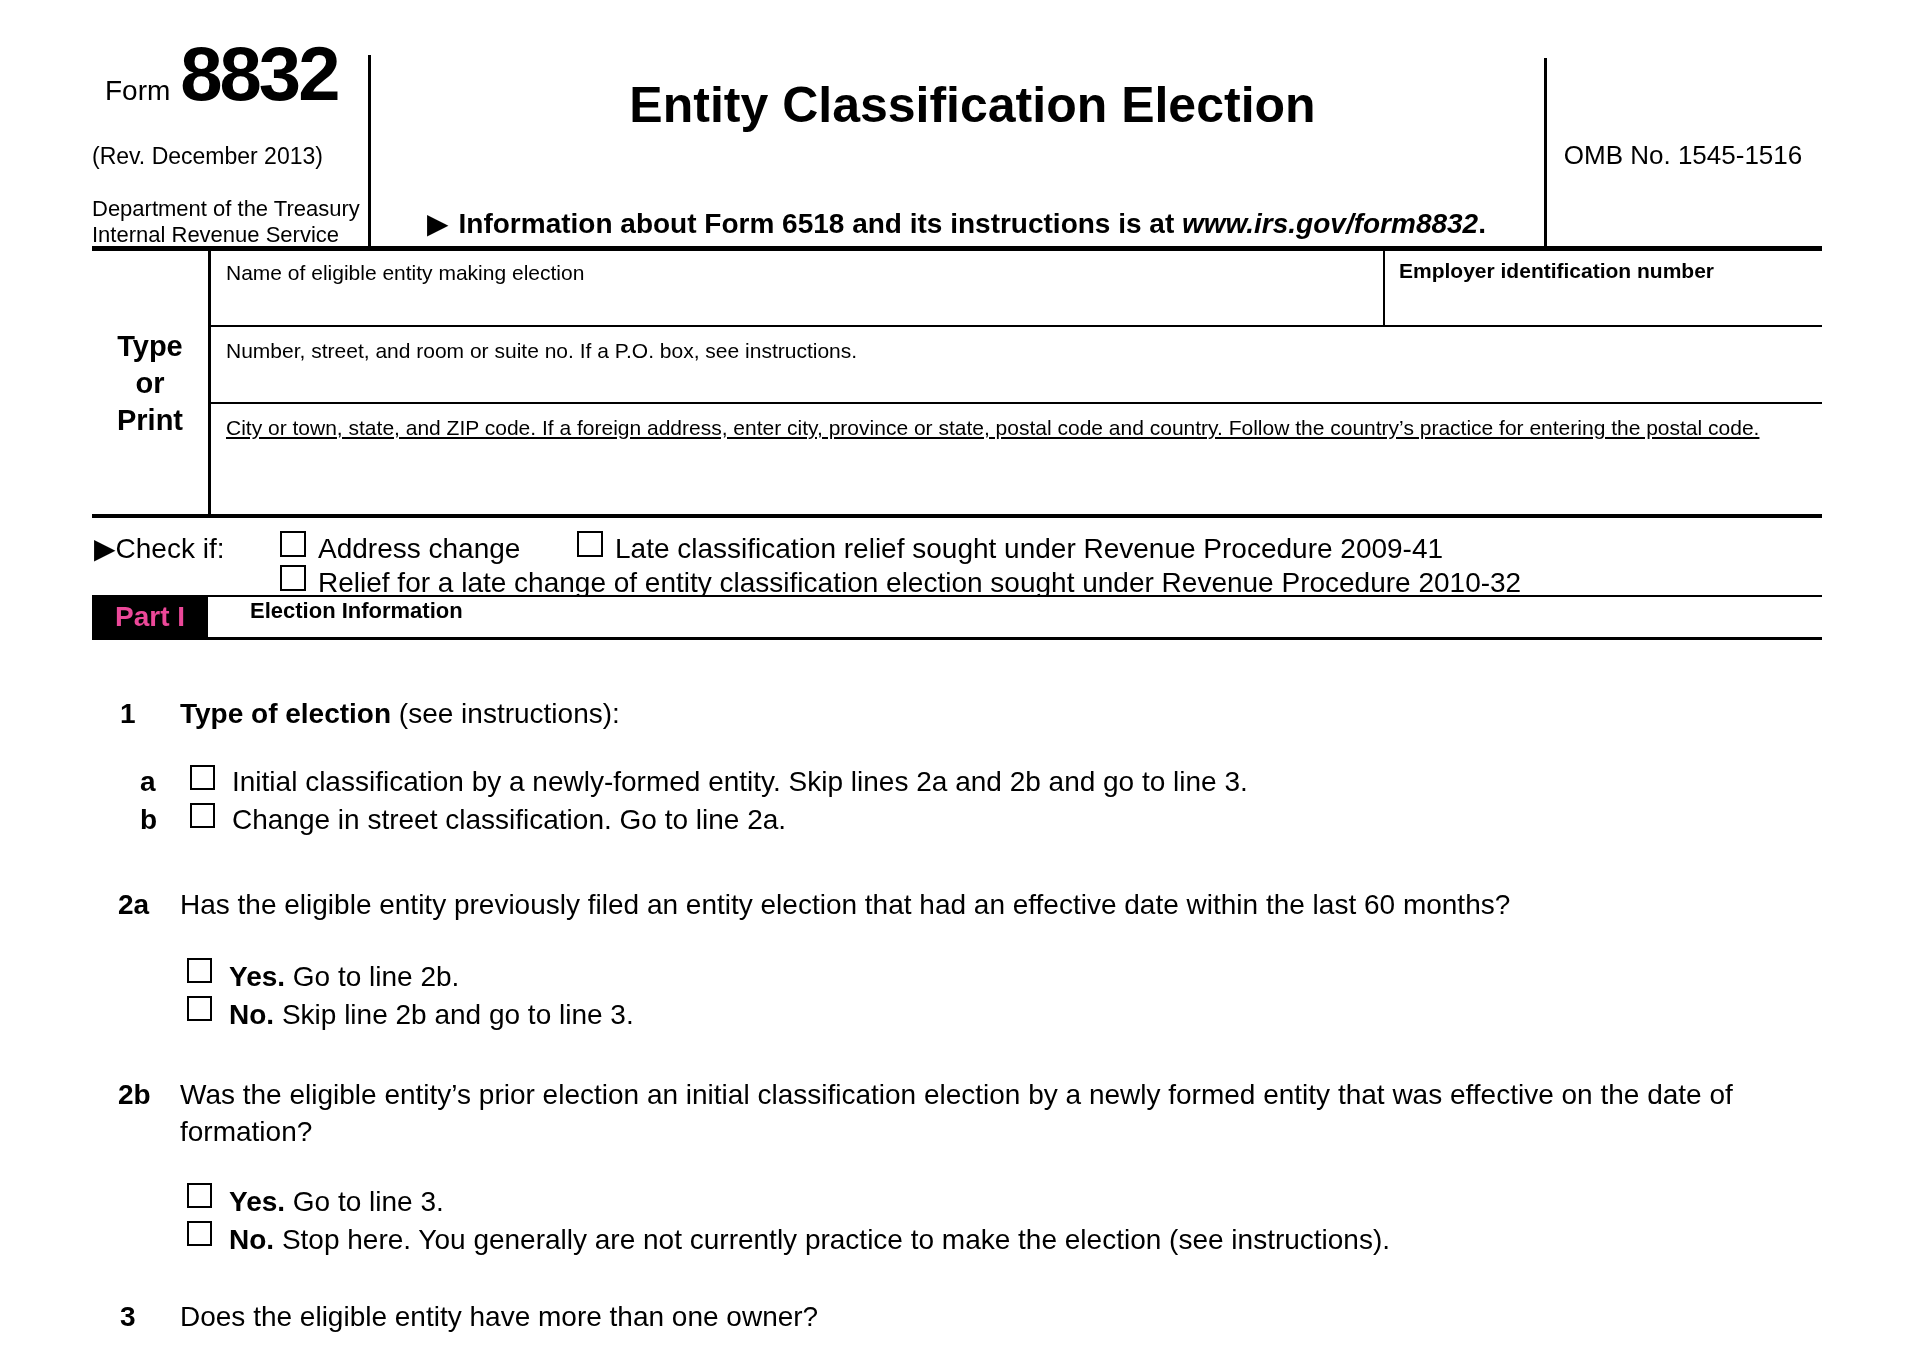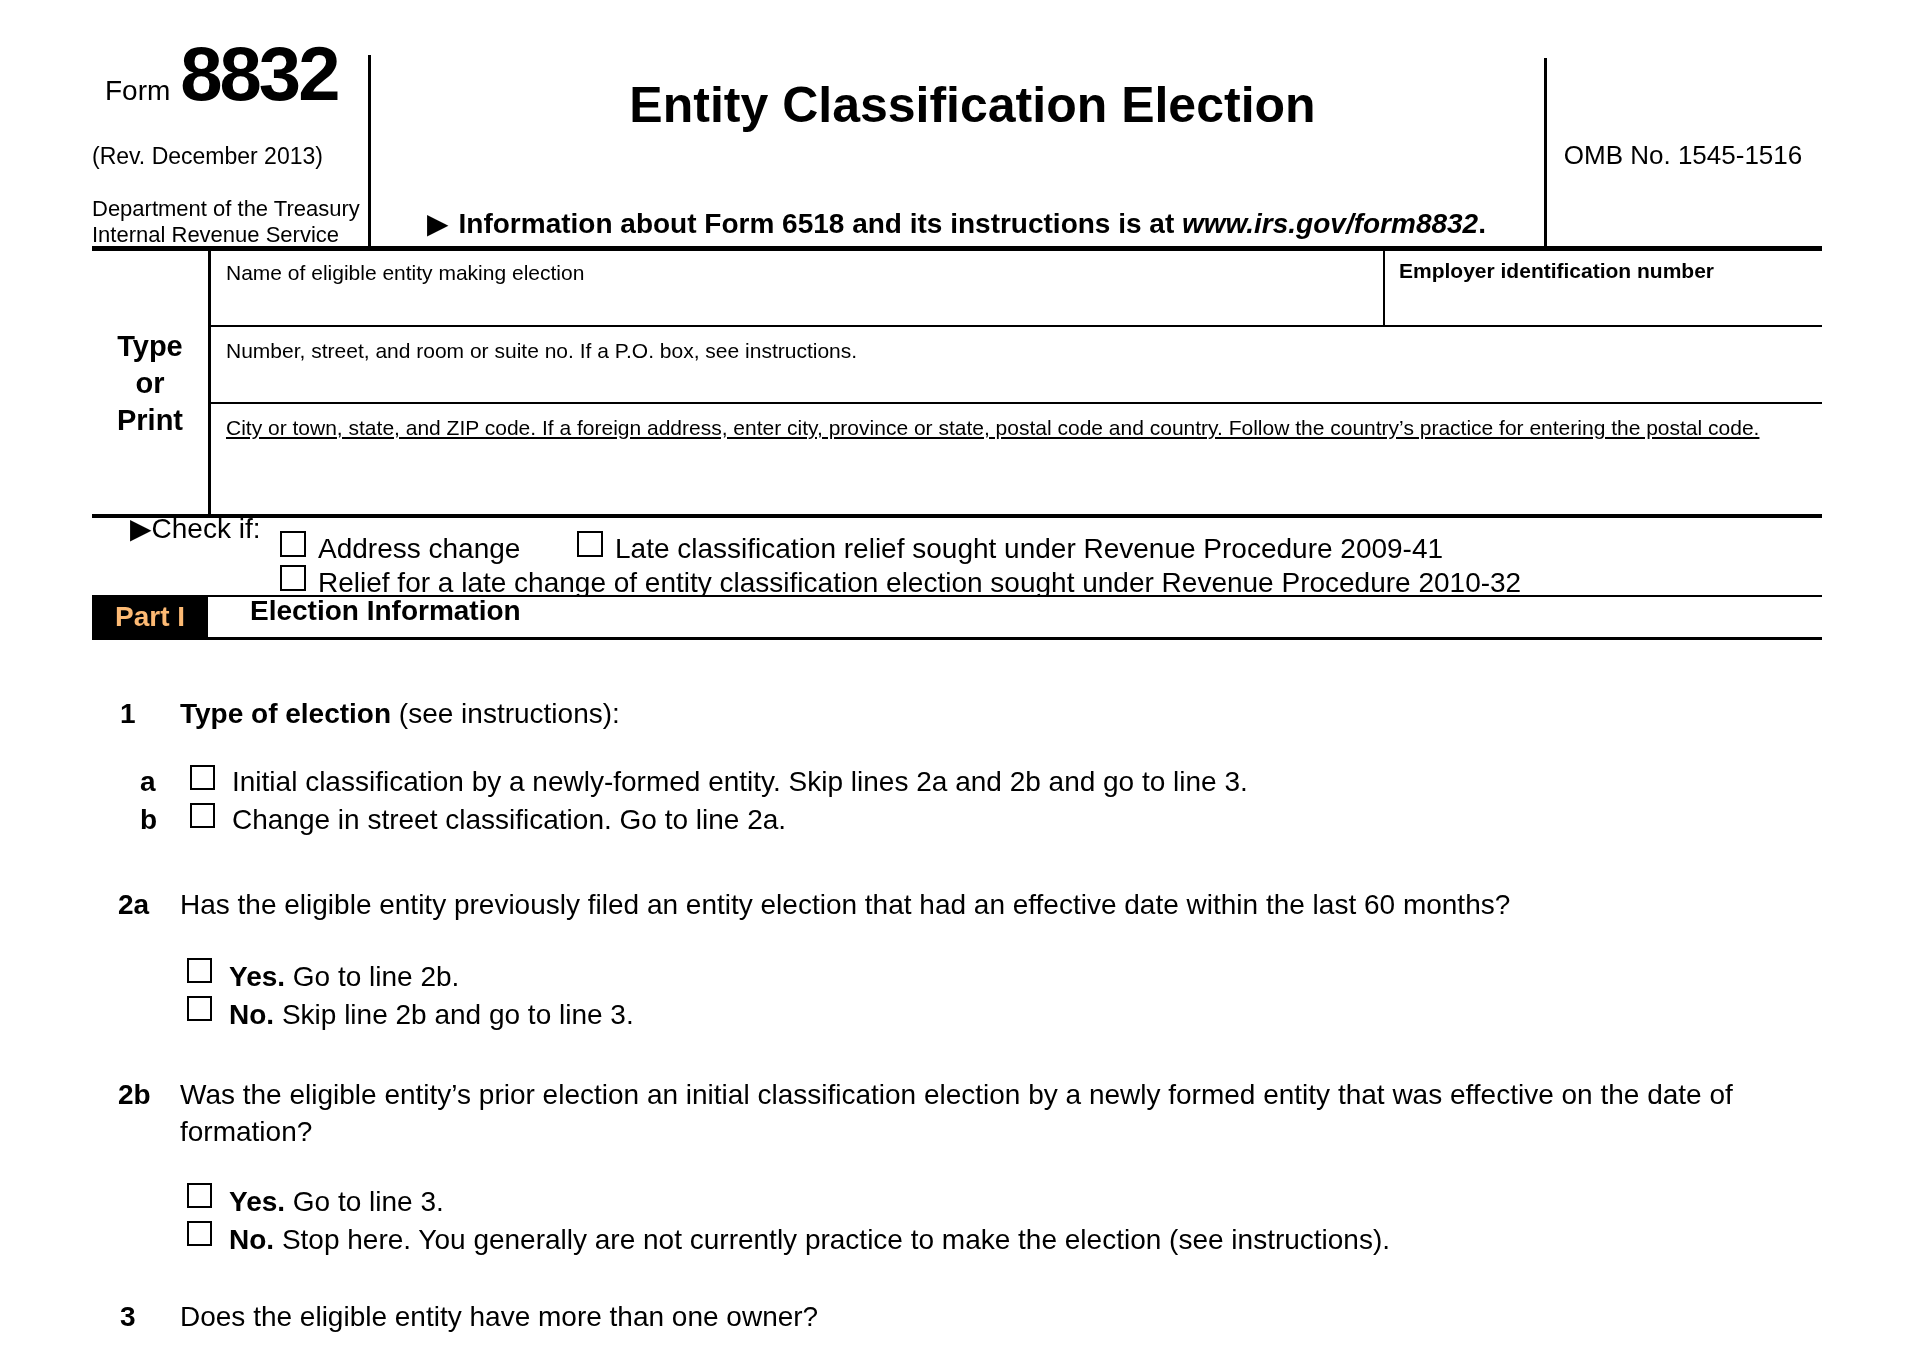--- a/index.html
+++ b/index.html
@@ -33,28 +33,28 @@
   .small-label{font-size:21px;line-height:1.45;}
   .typeprint{font-size:29px;font-weight:bold;line-height:37px;}
   .checkrow-text{font-size:28px;}
   .partbar{
     position:absolute;left:92px;top:595px;width:1730px;height:40px;
     border-top:2px solid #000;border-bottom:3px solid #000;
     box-sizing:content-box;background:#fff;
   }
   .partbox{
     position:absolute;left:0;top:0;width:116px;height:40px;
-    background:#000;color:#fdba74;
+    background:#000;color:#ec4899;
     display:flex;align-items:center;justify-content:center;
     font-size:28px;font-weight:bold;
   }
   .parttitle{
     position:absolute;left:158px;top:0;height:28px;
     display:flex;align-items:center;
-    font-size:28px;font-weight:bold;
+    font-size:22px;font-weight:bold;
   }
   .body-text{font-size:28px;line-height:37px;}
   .field-area{position:absolute;background:transparent;cursor:text;}
 </style>
 </head>
 <body>
 
 <div class="page">
 
   <div class="formline" style="left:92px;top:30px;margin-left:13px;">
@@ -98,21 +98,21 @@
   <div class="txt small-label" style="left:226px;top:336px;">Number, street, and room or suite no. If a P.O. box, see instructions.</div>
   <div class="field-area" style="left:211px;top:360px;width:1609px;height:40px;"></div>
 
   <div class="ln" style="left:208px;top:402px;width:1614px;height:2px;"></div>
 
   <div class="txt small-label wrap" style="left:226px;top:413px;width:1545px;text-decoration:underline;">City or town, state, and ZIP code. If a foreign address, enter city, province or state, postal code and country. Follow the country’s practice for entering the postal code.</div>
   <div class="field-area" style="left:211px;top:475px;width:1609px;height:38px;"></div>
 
   <div class="ln" style="left:92px;top:514px;width:1730px;height:4px;"></div>
 
-  <div class="txt checkrow-text" style="left:94px;top:512px;margin-left:36px;">
+  <div class="txt checkrow-text" style="left:94px;top:532px;">
     <span>▶</span><span>Check if:</span>
   </div>
   <span class="cb" style="left:280px;top:531px;"></span>
   <div class="txt checkrow-text" style="left:318px;top:532px;">Address change</div>
   <span class="cb" style="left:577px;top:531px;"></span>
   <div class="txt checkrow-text" style="left:615px;top:532px;">Late classification relief sought under Revenue Procedure 2009-41</div>
   <span class="cb" style="left:280px;top:565px;"></span>
   <div class="txt checkrow-text" style="left:318px;top:566px;">Relief for a late change of entity classification election sought under Revenue Procedure 2010-32</div>
 
   <div class="partbar">

